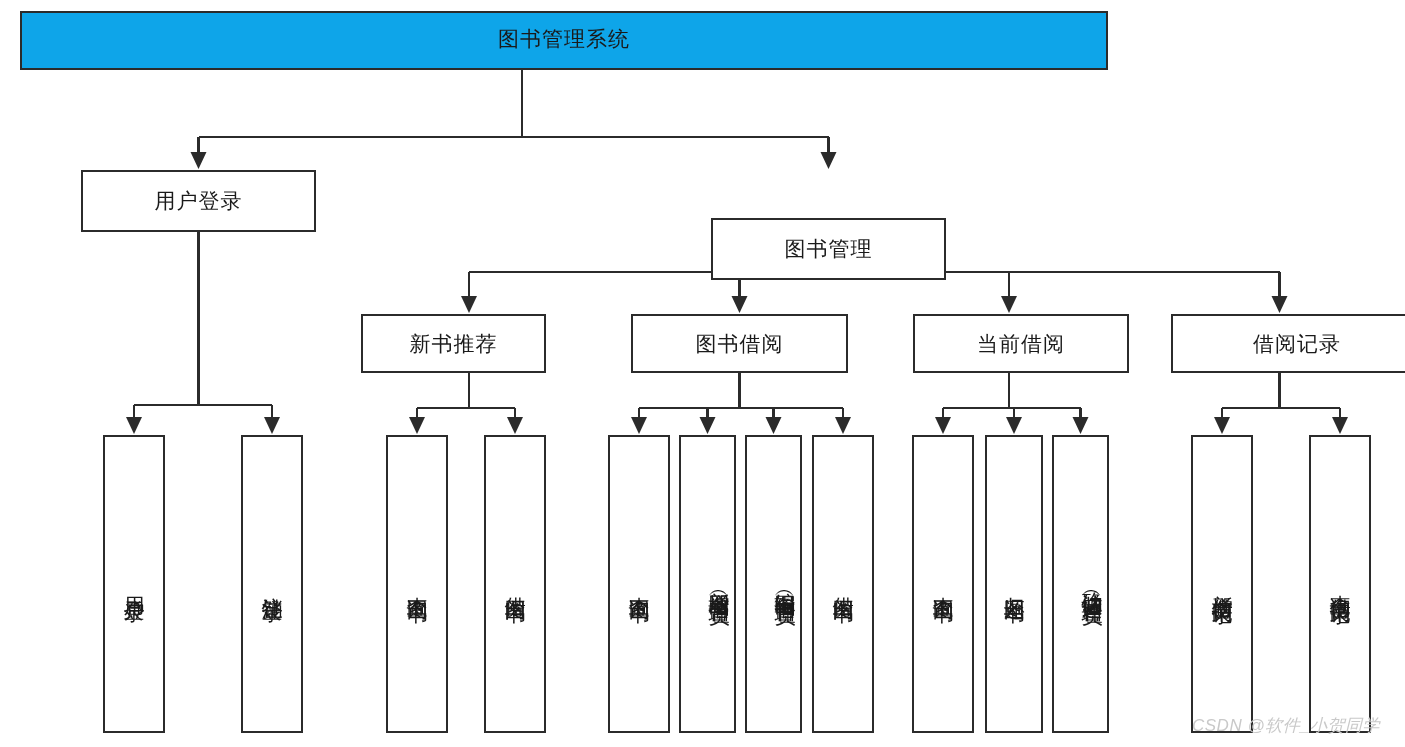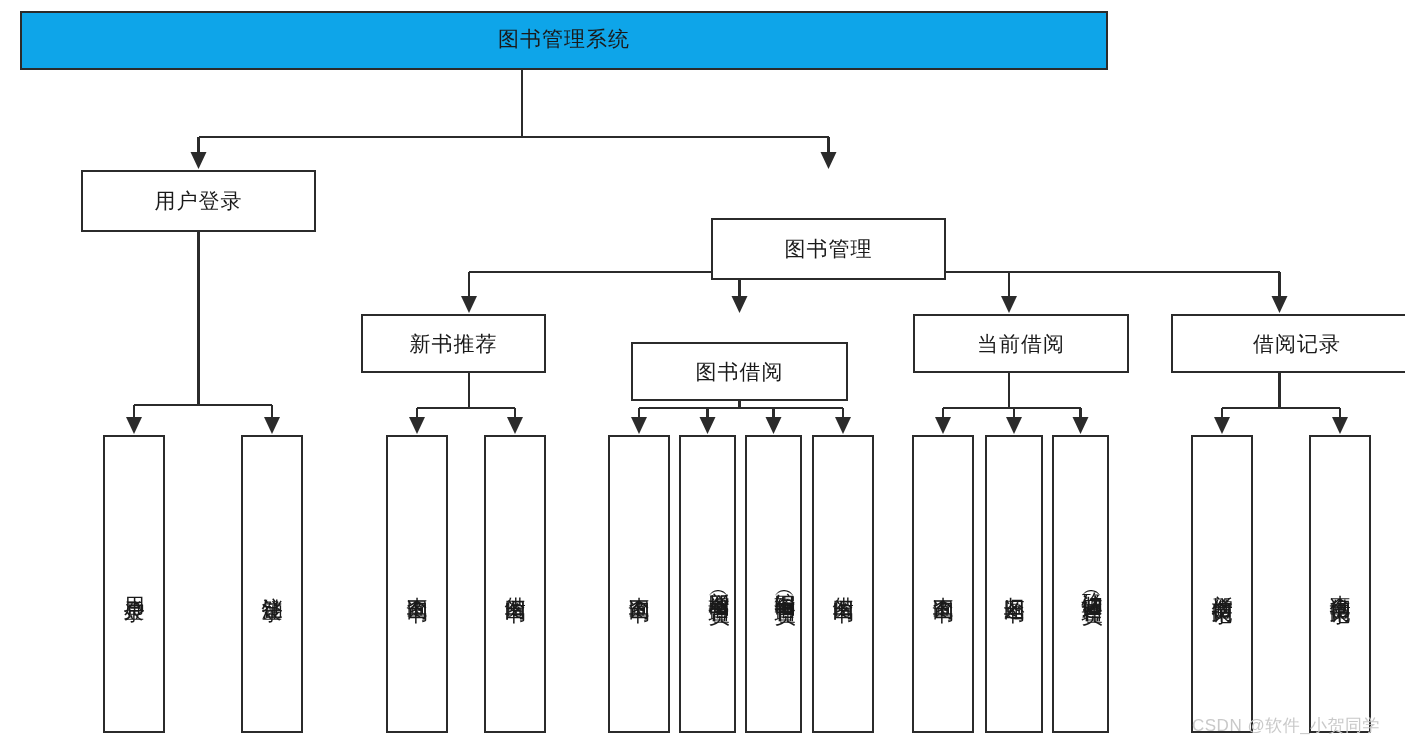--- a/index.html
+++ b/index.html
@@ -4,21 +4,21 @@
 <style>
   html,body{margin:0;padding:0;background:#ffffff;}
   body{width:1405px;height:747px;font-family:"Liberation Sans","DejaVu Sans",sans-serif;overflow:hidden;}
   #diagram{position:relative;width:1405px;height:747px;background:#fff;}
   #edges{position:absolute;left:0;top:0;width:1405px;height:747px;}
   .node{position:absolute;box-sizing:border-box;border:2.5px solid #2b2b2b;background:#ffffff;
         display:flex;align-items:center;justify-content:center;text-align:center;color:#1a1a1a;}
   .node.horizontal{font-size:21px;line-height:1.2;letter-spacing:1px;}
   .node.vertical{writing-mode:vertical-rl;text-orientation:upright;font-size:21px;line-height:1.45;letter-spacing:2px;padding:6px 0;}
   .node.vertical.top-aligned{align-items:flex-start;}
-  #watermark{position:absolute;color:#c9c9c9;font-size:17px;letter-spacing:.5px;white-space:nowrap;}
+  #watermark{position:absolute;color:#c9c9c9;font-size:17px;letter-spacing:.5px;white-space:nowrap;font-style:italic;}
 </style>
 </head>
 <body>
 
 <div id="diagram">
   <svg id="edges" viewBox="0 0 1405 747">
       <g>
         <line x1="522" y1="70" x2="522" y2="137" stroke="#2b2b2b" stroke-width="2.5" shape-rendering="crispEdges"></line>
         <line x1="198.5" y1="137" x2="828.5" y2="137" stroke="#2b2b2b" stroke-width="2.5" shape-rendering="crispEdges"></line>
         <line x1="198.5" y1="137" x2="198.5" y2="152" stroke="#2b2b2b" stroke-width="2.5" shape-rendering="crispEdges"></line>
@@ -91,21 +91,21 @@
       </div>
       <div class="node horizontal" style="left: 81px; top: 170px; width: 235px; height: 62px; border-color: rgb(43, 43, 43); background: rgb(255, 255, 255); color: rgb(26, 26, 26);">
         <span>用户登录</span>
       </div>
       <div class="node horizontal" style="left: 711px; top: 170px; width: 235px; height: 62px; border-color: rgb(43, 43, 43); background: rgb(255, 255, 255); color: rgb(26, 26, 26); margin-top: 48px;">
         <span>图书管理</span>
       </div>
       <div class="node horizontal" style="left: 361px; top: 314px; width: 185px; height: 59px; border-color: rgb(43, 43, 43); background: rgb(255, 255, 255); color: rgb(26, 26, 26);">
         <span>新书推荐</span>
       </div>
-      <div class="node horizontal" style="left: 631px; top: 314px; width: 217px; height: 59px; border-color: rgb(43, 43, 43); background: rgb(255, 255, 255); color: rgb(26, 26, 26); margin-top: 28px;">
+      <div class="node horizontal" style="left: 631px; top: 314px; width: 217px; height: 59px; border-color: rgb(43, 43, 43); background: rgb(255, 255, 255); color: rgb(26, 26, 26);">
         <span>图书借阅</span>
       </div>
       <div class="node horizontal" style="left: 901px; top: 314px; width: 216px; height: 59px; border-color: rgb(43, 43, 43); background: rgb(255, 255, 255); color: rgb(26, 26, 26); margin-left: 12px;">
         <span>当前借阅</span>
       </div>
       <div class="node horizontal" style="left: 1171px; top: 314px; width: 252px; height: 59px; border-color: rgb(43, 43, 43); background: rgb(255, 255, 255); color: rgb(26, 26, 26);">
         <span>借阅记录</span>
       </div>
       <div class="node vertical" style="left: 103px; top: 435px; width: 62px; height: 298px; border-color: rgb(43, 43, 43); background: rgb(255, 255, 255); color: rgb(26, 26, 26);">
         <span>用户登录</span>

